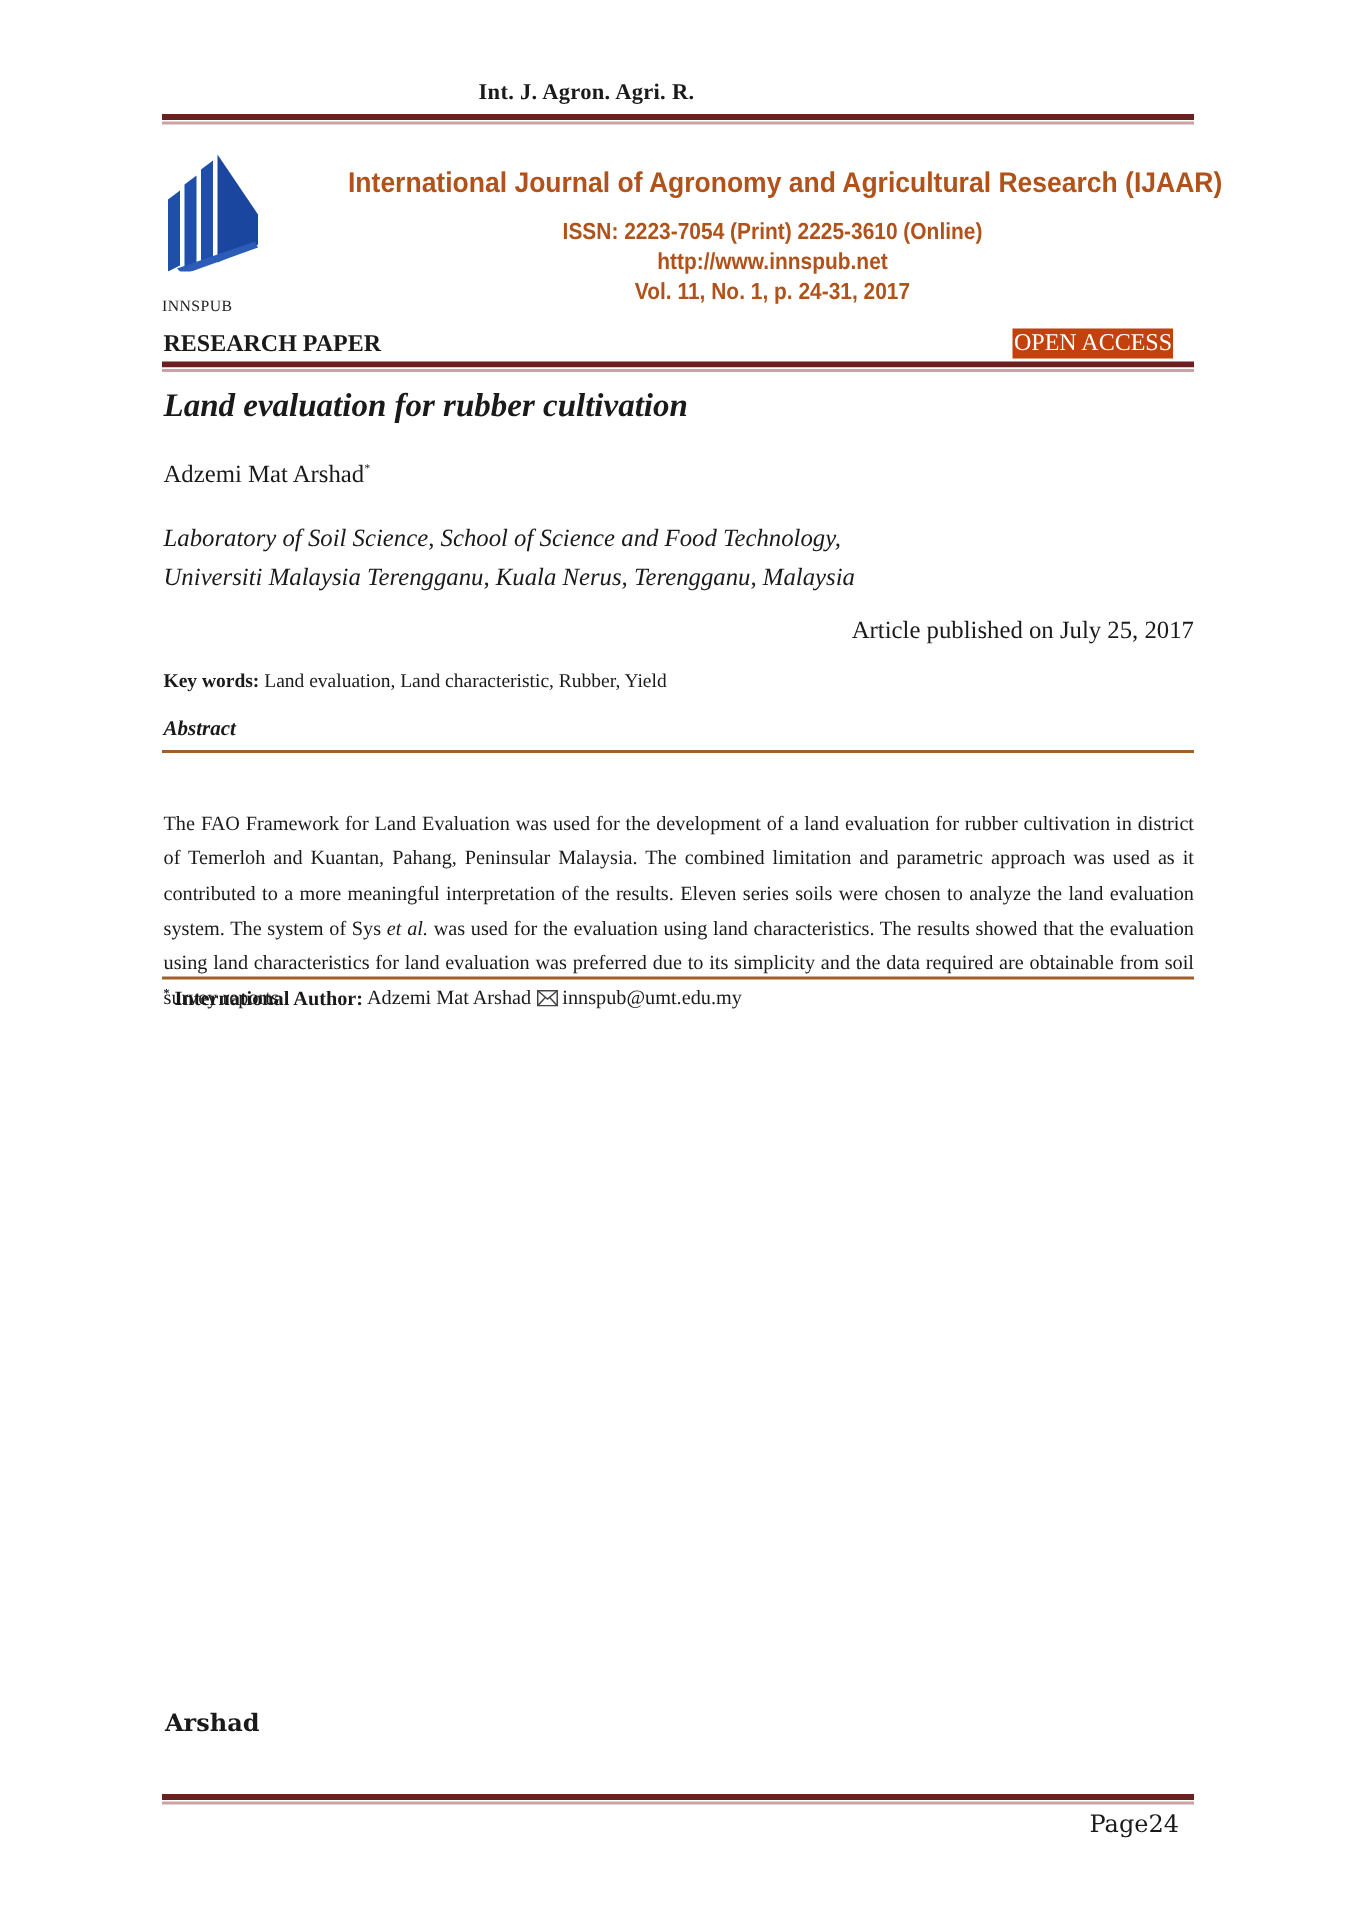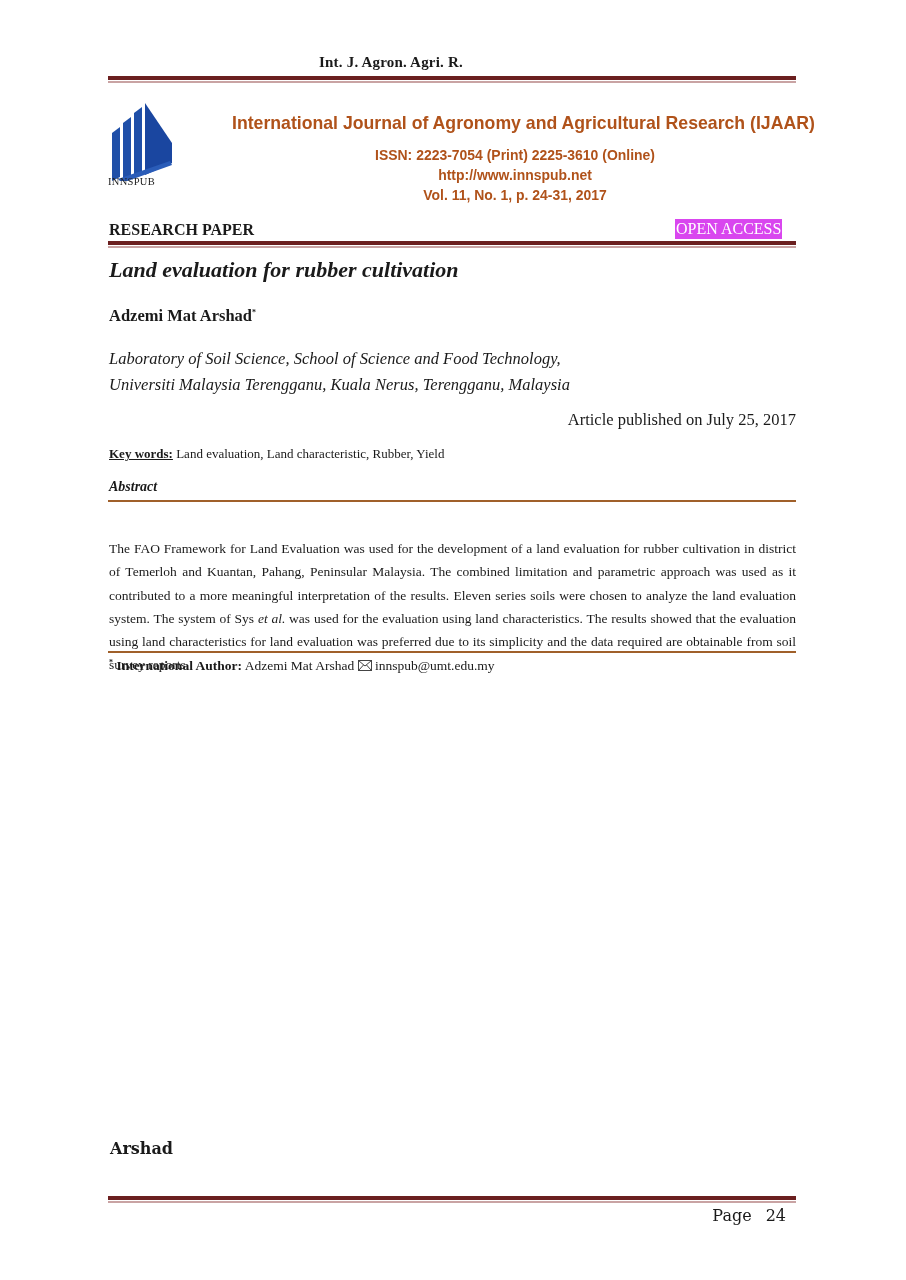--- a/index.html
+++ b/index.html
@@ -4,41 +4,41 @@
 <style>
   html, body { margin: 0; padding: 0; background: #ffffff; }
   body { width: 906px; height: 1280px; position: relative; overflow: hidden; font-family: "Liberation Serif", serif; color: #1a1a1a; }
   .abs { position: absolute; }
   .running-head { top: 54px; left: 0; width: 782px; text-align: center; font-weight: bold; font-size: 15px; letter-spacing: 0.2px; }
   .rule { left: 108px; width: 688px; }
   .rule .dark { height: 4px; background: #6b1f1f; }
   .rule .gap { height: 1px; background: #ffffff; }
   .rule .light { height: 2px; background: #c9a3a3; }
   .logo { top: 103px; left: 110px; width: 66px; height: 78px; }
-  .logo-label { top: 176px; left: 108px; font-size: 10.5px; color: #222; letter-spacing: 0.3px; }
+  .logo-label { top: 199px; left: 108px; font-size: 10.5px; color: #222; letter-spacing: 0.3px; }
   .journal-title { top: 112px; left: 232px; font-family: "Liberation Sans", sans-serif; font-weight: bold; font-size: 19px; color: #b0521a; transform: scaleX(0.93); transform-origin: left; white-space: nowrap; }
   .journal-meta { left: 330px; width: 370px; text-align: center; font-family: "Liberation Sans", sans-serif; font-weight: bold; font-size: 15.5px; color: #b0521a; transform: scaleX(0.9); transform-origin: center; white-space: nowrap; }
   .type-label { top: 221px; left: 109px; font-weight: bold; font-size: 16px; }
-  .oa-badge { top: 219px; left: 675px; background: #d946ef; color: #fff; font-size: 16px; padding: 0 1px; line-height: 20px; }
+  .oa-badge { top: 219px; left: 675px; background: #c2410c; color: #fff; font-size: 16px; padding: 0 1px; line-height: 20px; }
   .paper-title { top: 257px; left: 109px; font-weight: bold; font-size: 22px; font-style: italic; }
-  .author { top: 306px; left: 109px; font-weight: bold; font-size: 16.5px; }
+  .author { top: 306px; left: 109px; font-weight: normal; font-size: 16.5px; }
   .author sup { font-size: 8px; vertical-align: super; }
   .affil { left: 109px; font-style: italic; font-size: 16.5px; }
   .published { top: 410px; right: 110px; font-weight: normal; font-size: 16.5px; }
   .keywords { top: 446px; left: 109px; font-size: 13px; }
-  .keywords b { font-weight: bold; text-decoration: underline; }
+  .keywords b { font-weight: bold; }
   .abstract-heading { top: 479px; left: 109px; font-weight: bold; font-size: 14px; font-style: italic; }
   .orule { left: 108px; width: 688px; height: 2px; background: #a0602a; }
   .abstract { top: 509px; left: 109px; width: 687px; font-size: 13.5px; line-height: 23.3px; text-align: justify; margin-top: 28px; }
   .corr { top: 657px; left: 109px; font-size: 13.5px; }
   .corr b { font-weight: bold; }
   .footer-rule { top: 1196px; }
   .footer-left { top: 1139px; left: 110px; font-size: 17px; font-family: "DejaVu Serif", serif; font-size: 16px; font-weight: bold; }
   .footer-right { top: 1206px; right: 120px; font-size: 16px; font-family: "DejaVu Serif", serif; }
-  .footer-right span + span { margin-left: 14px; }
+  .footer-right span + span { margin-left: 0; }
 </style>
 </head>
 <body>
 
 <div class="abs running-head">Int. J. Agron. Agri. R.</div>
 
 <div class="abs rule" style="top:76px;">
   <div class="dark"></div>
     <div class="gap"></div>
     <div class="light"></div>

